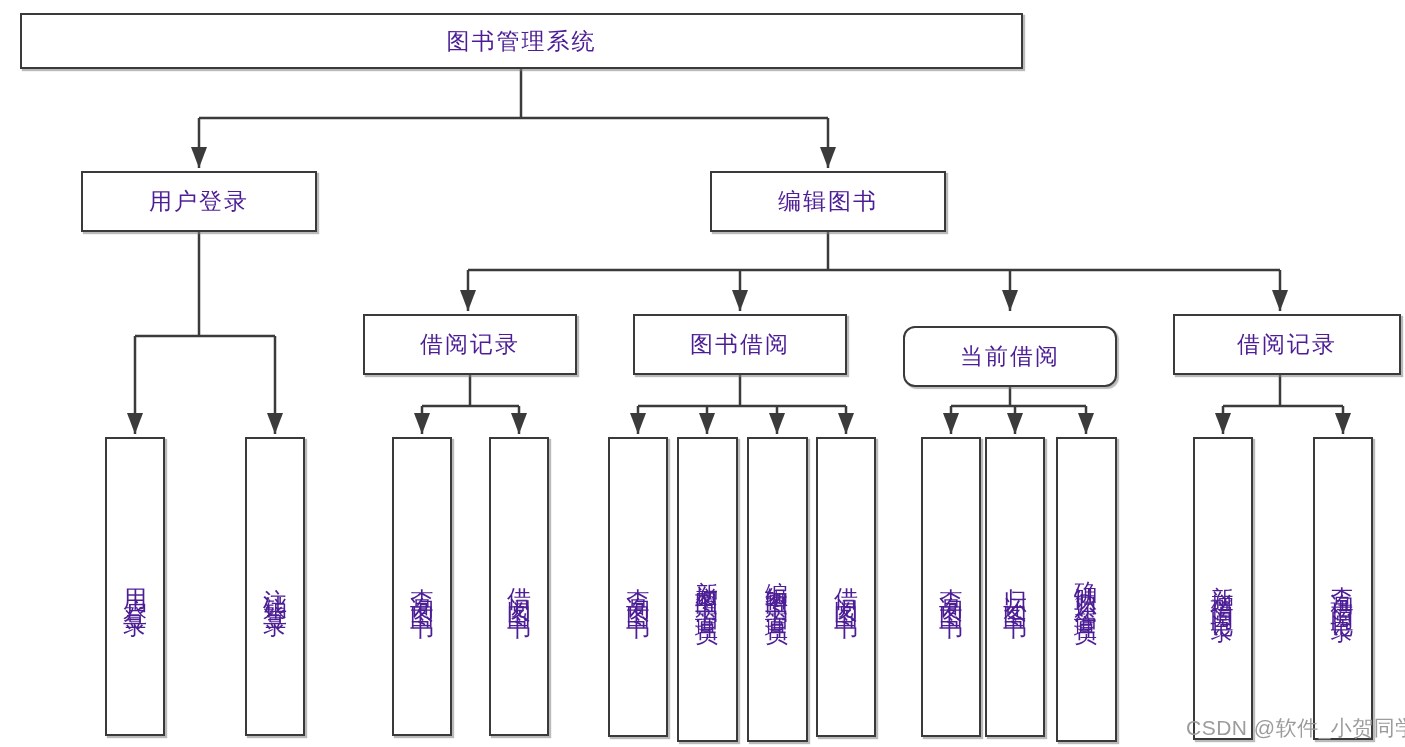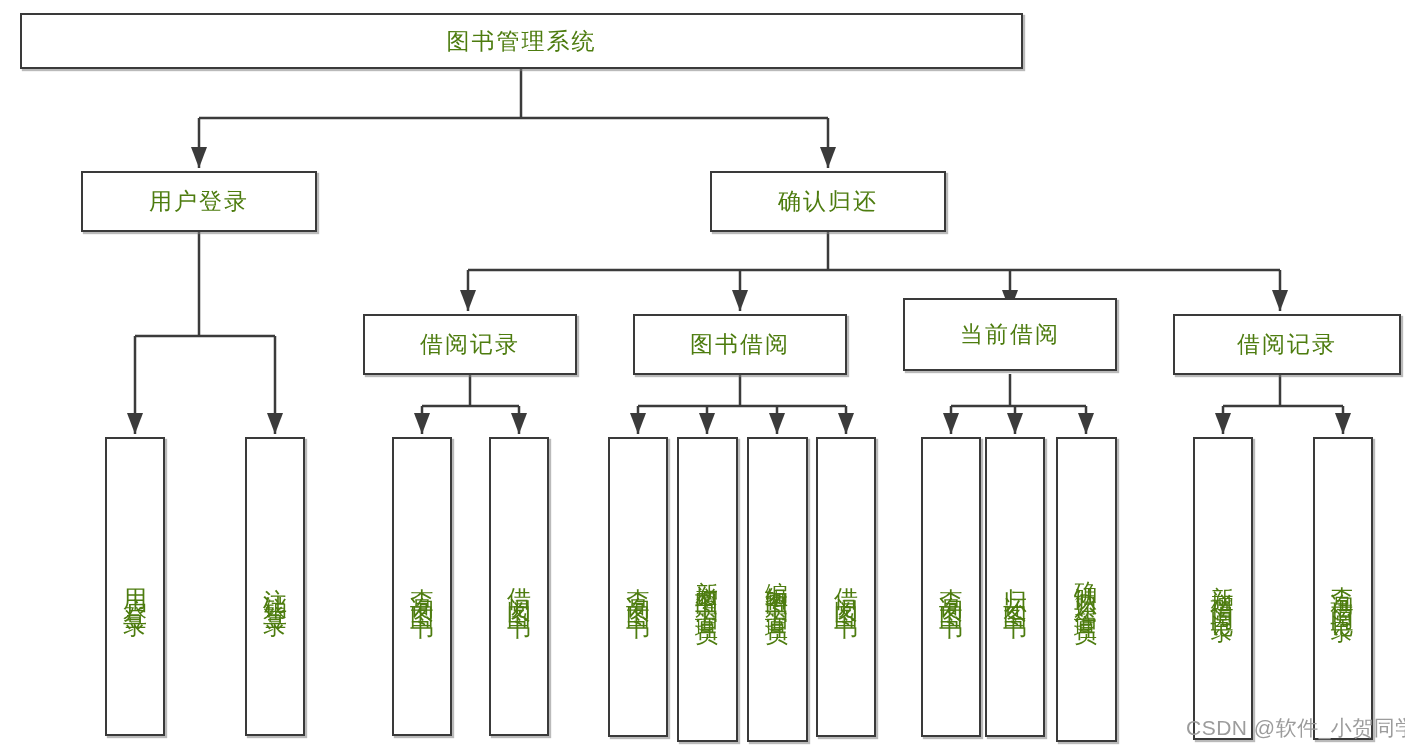--- a/index.html
+++ b/index.html
@@ -24,21 +24,21 @@
   .hnode, .leaf {
     position: absolute;
     box-sizing: border-box;
     background: #ffffff;
     border: 2px solid #3a3a3a;
     box-shadow: 2px 2px 1px rgba(130,130,130,0.55);
     display: flex;
     align-items: center;
     justify-content: center;
     z-index: 1;
-    color: #4d7c0f;
+    color: #4c1d95;
   }
   .hnode {
     font-size: 23px;
     letter-spacing: 2px;
     white-space: nowrap;
   }
   .leaf span {
     writing-mode: vertical-rl;
     text-orientation: mixed;
     white-space: nowrap;
@@ -108,25 +108,25 @@
       <path d="M1280,374 V406"></path>
       <path d="M1223,406 H1343"></path>
       <path d="M1223,406 V434" marker-end="url(#ah)"></path>
       <path d="M1343,406 V434" marker-end="url(#ah)"></path>
     </g>
   </svg>
 
   <div class="hnode" style="left:20px; top:13px; width:1003px; height:56px;">图书管理系统</div>
 
   <div class="hnode" style="left:81px; top:171px; width:236px; height:61px;">用户登录</div>
-  <div class="hnode" style="left:710px; top:171px; width:236px; height:61px;">确认归还</div>
+  <div class="hnode" style="left:710px; top:171px; width:236px; height:61px;">编辑图书</div>
 
   <div class="hnode" style="left:363px; top:314px; width:214px; height:61px;">借阅记录</div>
   <div class="hnode" style="left:633px; top:314px; width:214px; height:61px;">图书借阅</div>
-  <div class="hnode" style="left:903px; top:298px; width:214px; height:73px;">当前借阅</div>
+  <div class="hnode" style="left:903px; top:326px; width:214px; height:61px;border-radius:12px;">当前借阅</div>
   <div class="hnode" style="left:1173px; top:314px; width:228px; height:61px;">借阅记录</div>
 
   <div class="leaf v4" style="left:105px; top:437px; width:60px; height:299px;">
     <span>用户登录</span>
   </div>
   <div class="leaf v4" style="left:245px; top:437px; width:60px; height:299px;">
     <span>注销登录</span>
   </div>
 
   <div class="leaf v4" style="left:392px; top:437px; width:60px; height:299px;">

